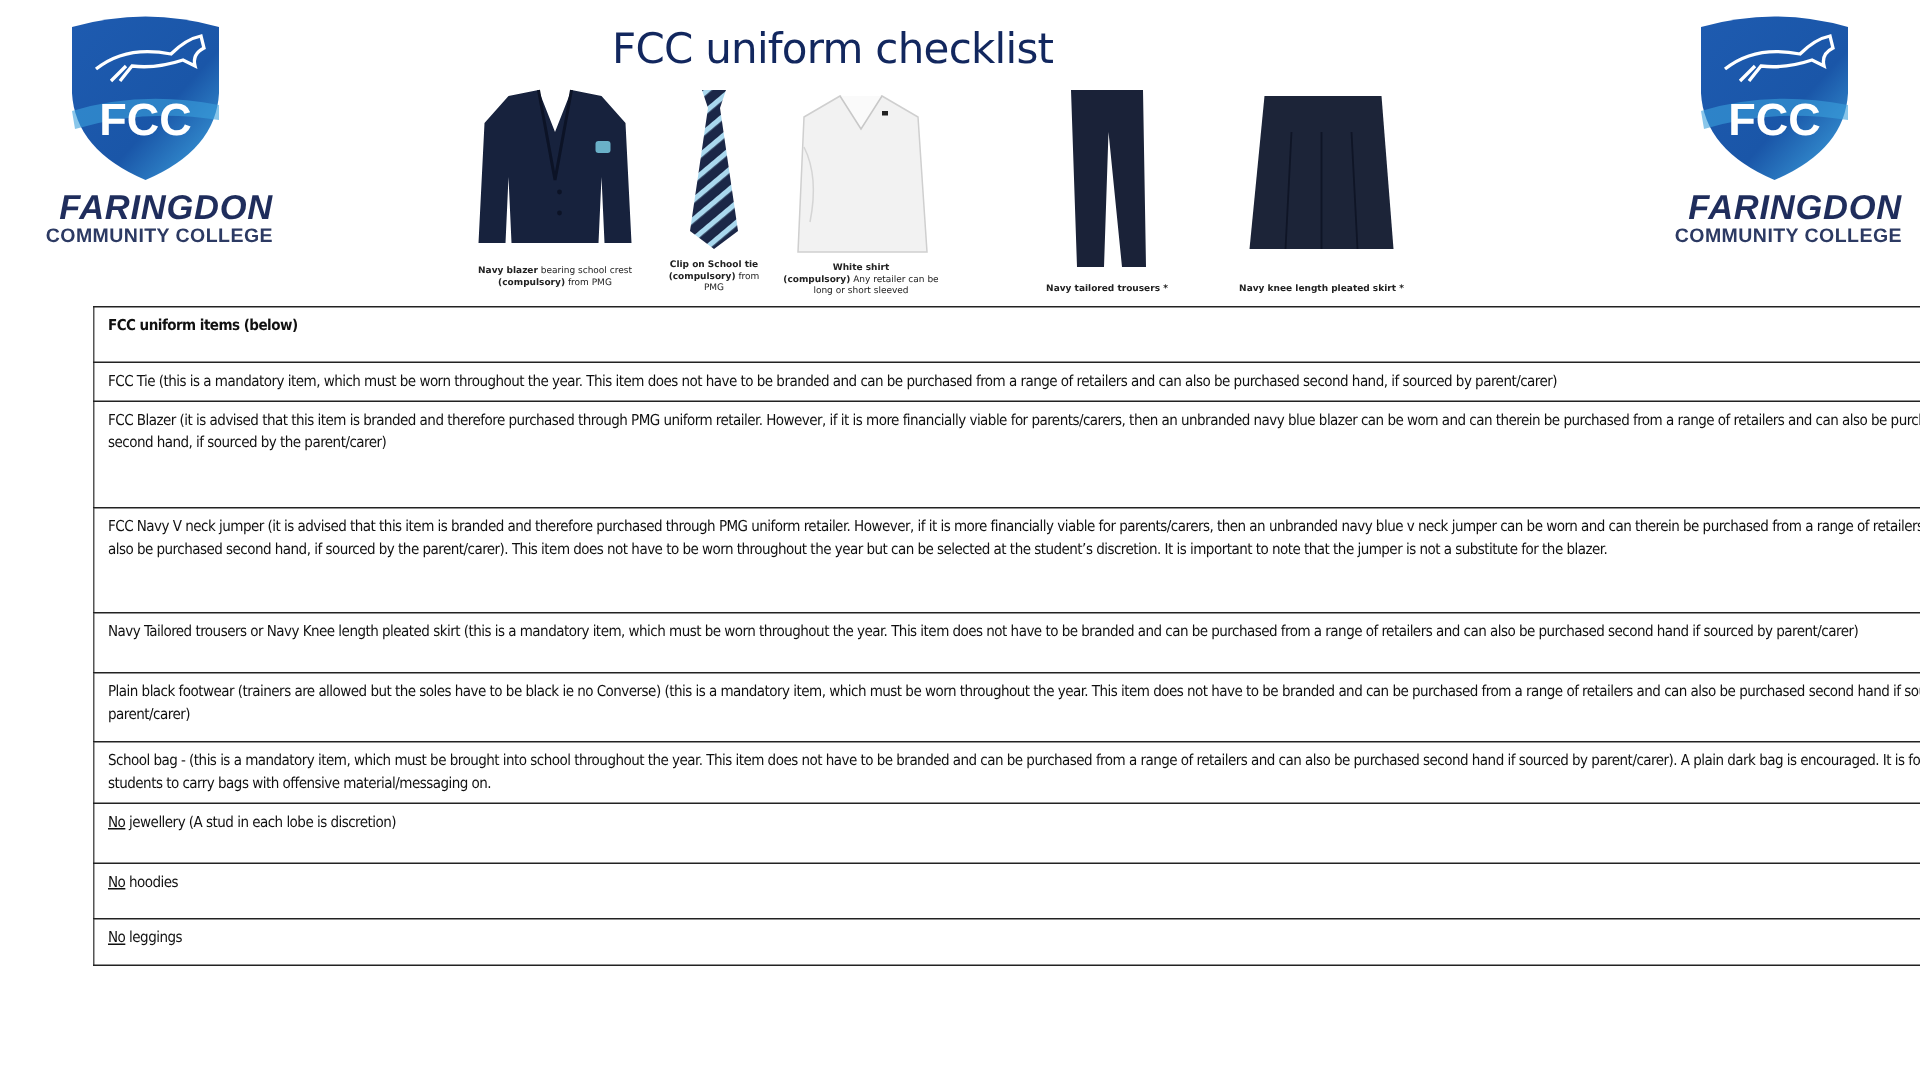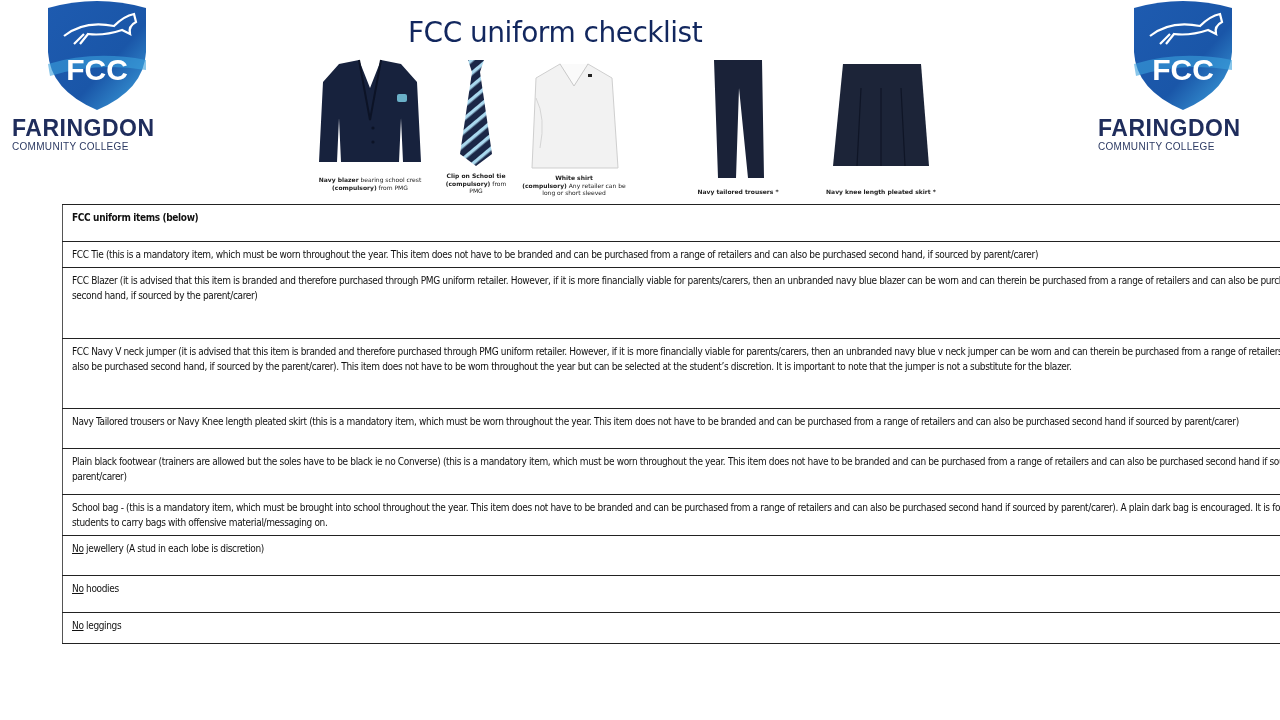--- a/index.html
+++ b/index.html
@@ -1,30 +1,30 @@
 <!DOCTYPE html>
 <html><head>
 <meta charset="utf-8">
 <style>
   html, body { margin: 0; padding: 0; }
   body {
     width: 1280px; height: 720px; background: #ffffff; position: relative; overflow: hidden;
     font-family: "Liberation Sans", sans-serif; color: #111;
   }
-  .logo { position: absolute; top: 0; width: 170px; height: 170px; text-align: left; }
+  .logo { position: absolute; top: 10px; width: 170px; height: 170px; text-align: right; }
   .logo.left { left: 12px; }
   .logo.right { left: 1098px; }
   .shield { display: block; margin: 0 auto; }
   .logo-name {
     font-family: "Liberation Sans", sans-serif; font-weight: bold; color: #1f2d5c;
-    font-size: 23px; letter-spacing: 0.5px; line-height: 24px; margin-top: 4px;
+    font-size: 23px; letter-spacing: 0.5px; line-height: 24px; margin-top: 4px; font-style: italic;
   }
   .logo-sub {
-    font-family: "Liberation Sans", sans-serif; font-weight: normal; color: #2c3a63;
-    font-size: 10px; letter-spacing: 0.3px; line-height: 14px;
+    font-family: "Liberation Sans", sans-serif; font-weight: bold; color: #2c3a63;
+    font-size: 13px; letter-spacing: 0.3px; line-height: 14px;
   }
   .title {
     position: absolute; left: 408px; top: 16px; font-size: 28px; font-weight: normal;
     color: #12275e; font-family: "DejaVu Sans", sans-serif; letter-spacing: -0.5px;
   }
   .garment { position: absolute; text-align: center; }
   .caption { font-size: 6px; line-height: 7.5px; color: #222; font-family: "DejaVu Sans", sans-serif; }
   .caption b { font-weight: bold; }
 
   table.checklist {

